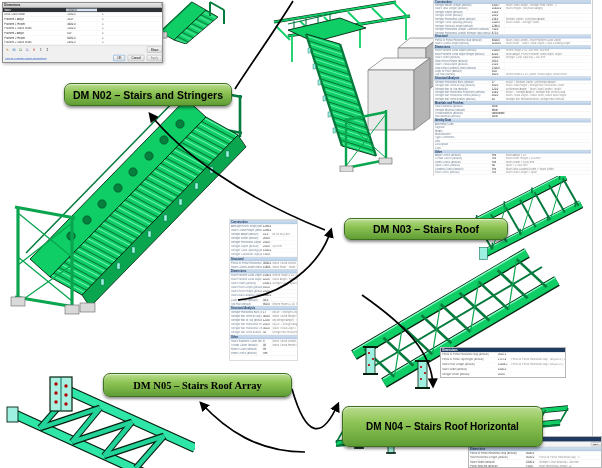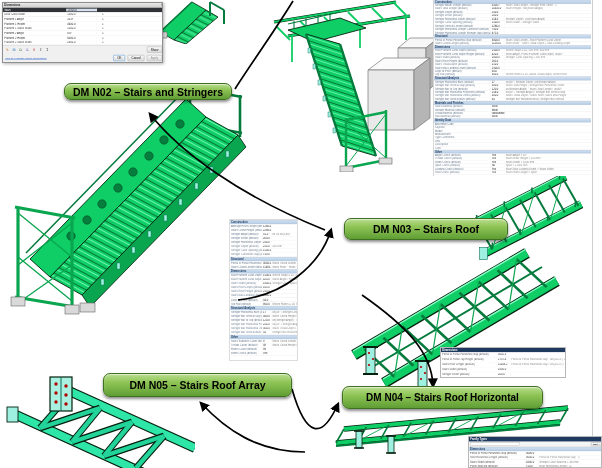--- a/index.html
+++ b/index.html
@@ -6,24 +6,24 @@
   .stage{position:relative;width:602px;height:468px;background:#fff;overflow:hidden;
          font-family:"Liberation Sans",sans-serif;}
   .stage *{box-sizing:border-box;}
 
   
   .callout{position:absolute;display:flex;align-items:center;justify-content:center;
     background:linear-gradient(180deg,#b9dc8e 0%,#8fc556 38%,#5f9d34 100%);
     border:1px solid #3f7220;border-radius:7px;
     box-shadow:0 2px 3px rgba(0,0,0,.45), inset 0 1px 1px rgba(255,255,255,.55);
     color:#000;font-weight:bold;z-index:7;}
-  #lbl-n02{left:64px;top:83px;width:168px;height:17px;font-size:10.5px;}
+  #lbl-n02{left:64px;top:83px;width:168px;height:23px;font-size:10.5px;}
   #lbl-n03{left:344px;top:218px;width:164px;height:22px;font-size:10.5px;}
-  #lbl-n05{left:103px;top:373px;width:189px;height:24px;font-size:10.5px;}
-  #lbl-n04{left:342px;top:386px;width:201px;height:23px;font-size:10px;}
+  #lbl-n05{left:103px;top:373px;width:189px;height:24px;font-size:10.5px;font-family:Liberation Serif, serif;}
+  #lbl-n04{left:342px;top:406px;width:201px;height:41px;font-size:10px;}
 
   
   .microbox{position:absolute;overflow:hidden;background:#fff;z-index:4;}
   .micro{position:absolute;left:0;top:0;transform:scale(.3333);transform-origin:0 0;
          font-size:8px;line-height:1;background:#fff;}
   .trow{display:flex;align-items:center;background:#fff;border-bottom:1px solid #e6e6e6;}
   .tsec{background:linear-gradient(#d2e1f1,#b3cae2);border-top:1px solid #9ab2cf;border-bottom:1px solid #9ab2cf;
         color:#17365d;font-weight:bold;padding:1px 0 0 3px;}
   .tc{overflow:hidden;white-space:nowrap;}
 

